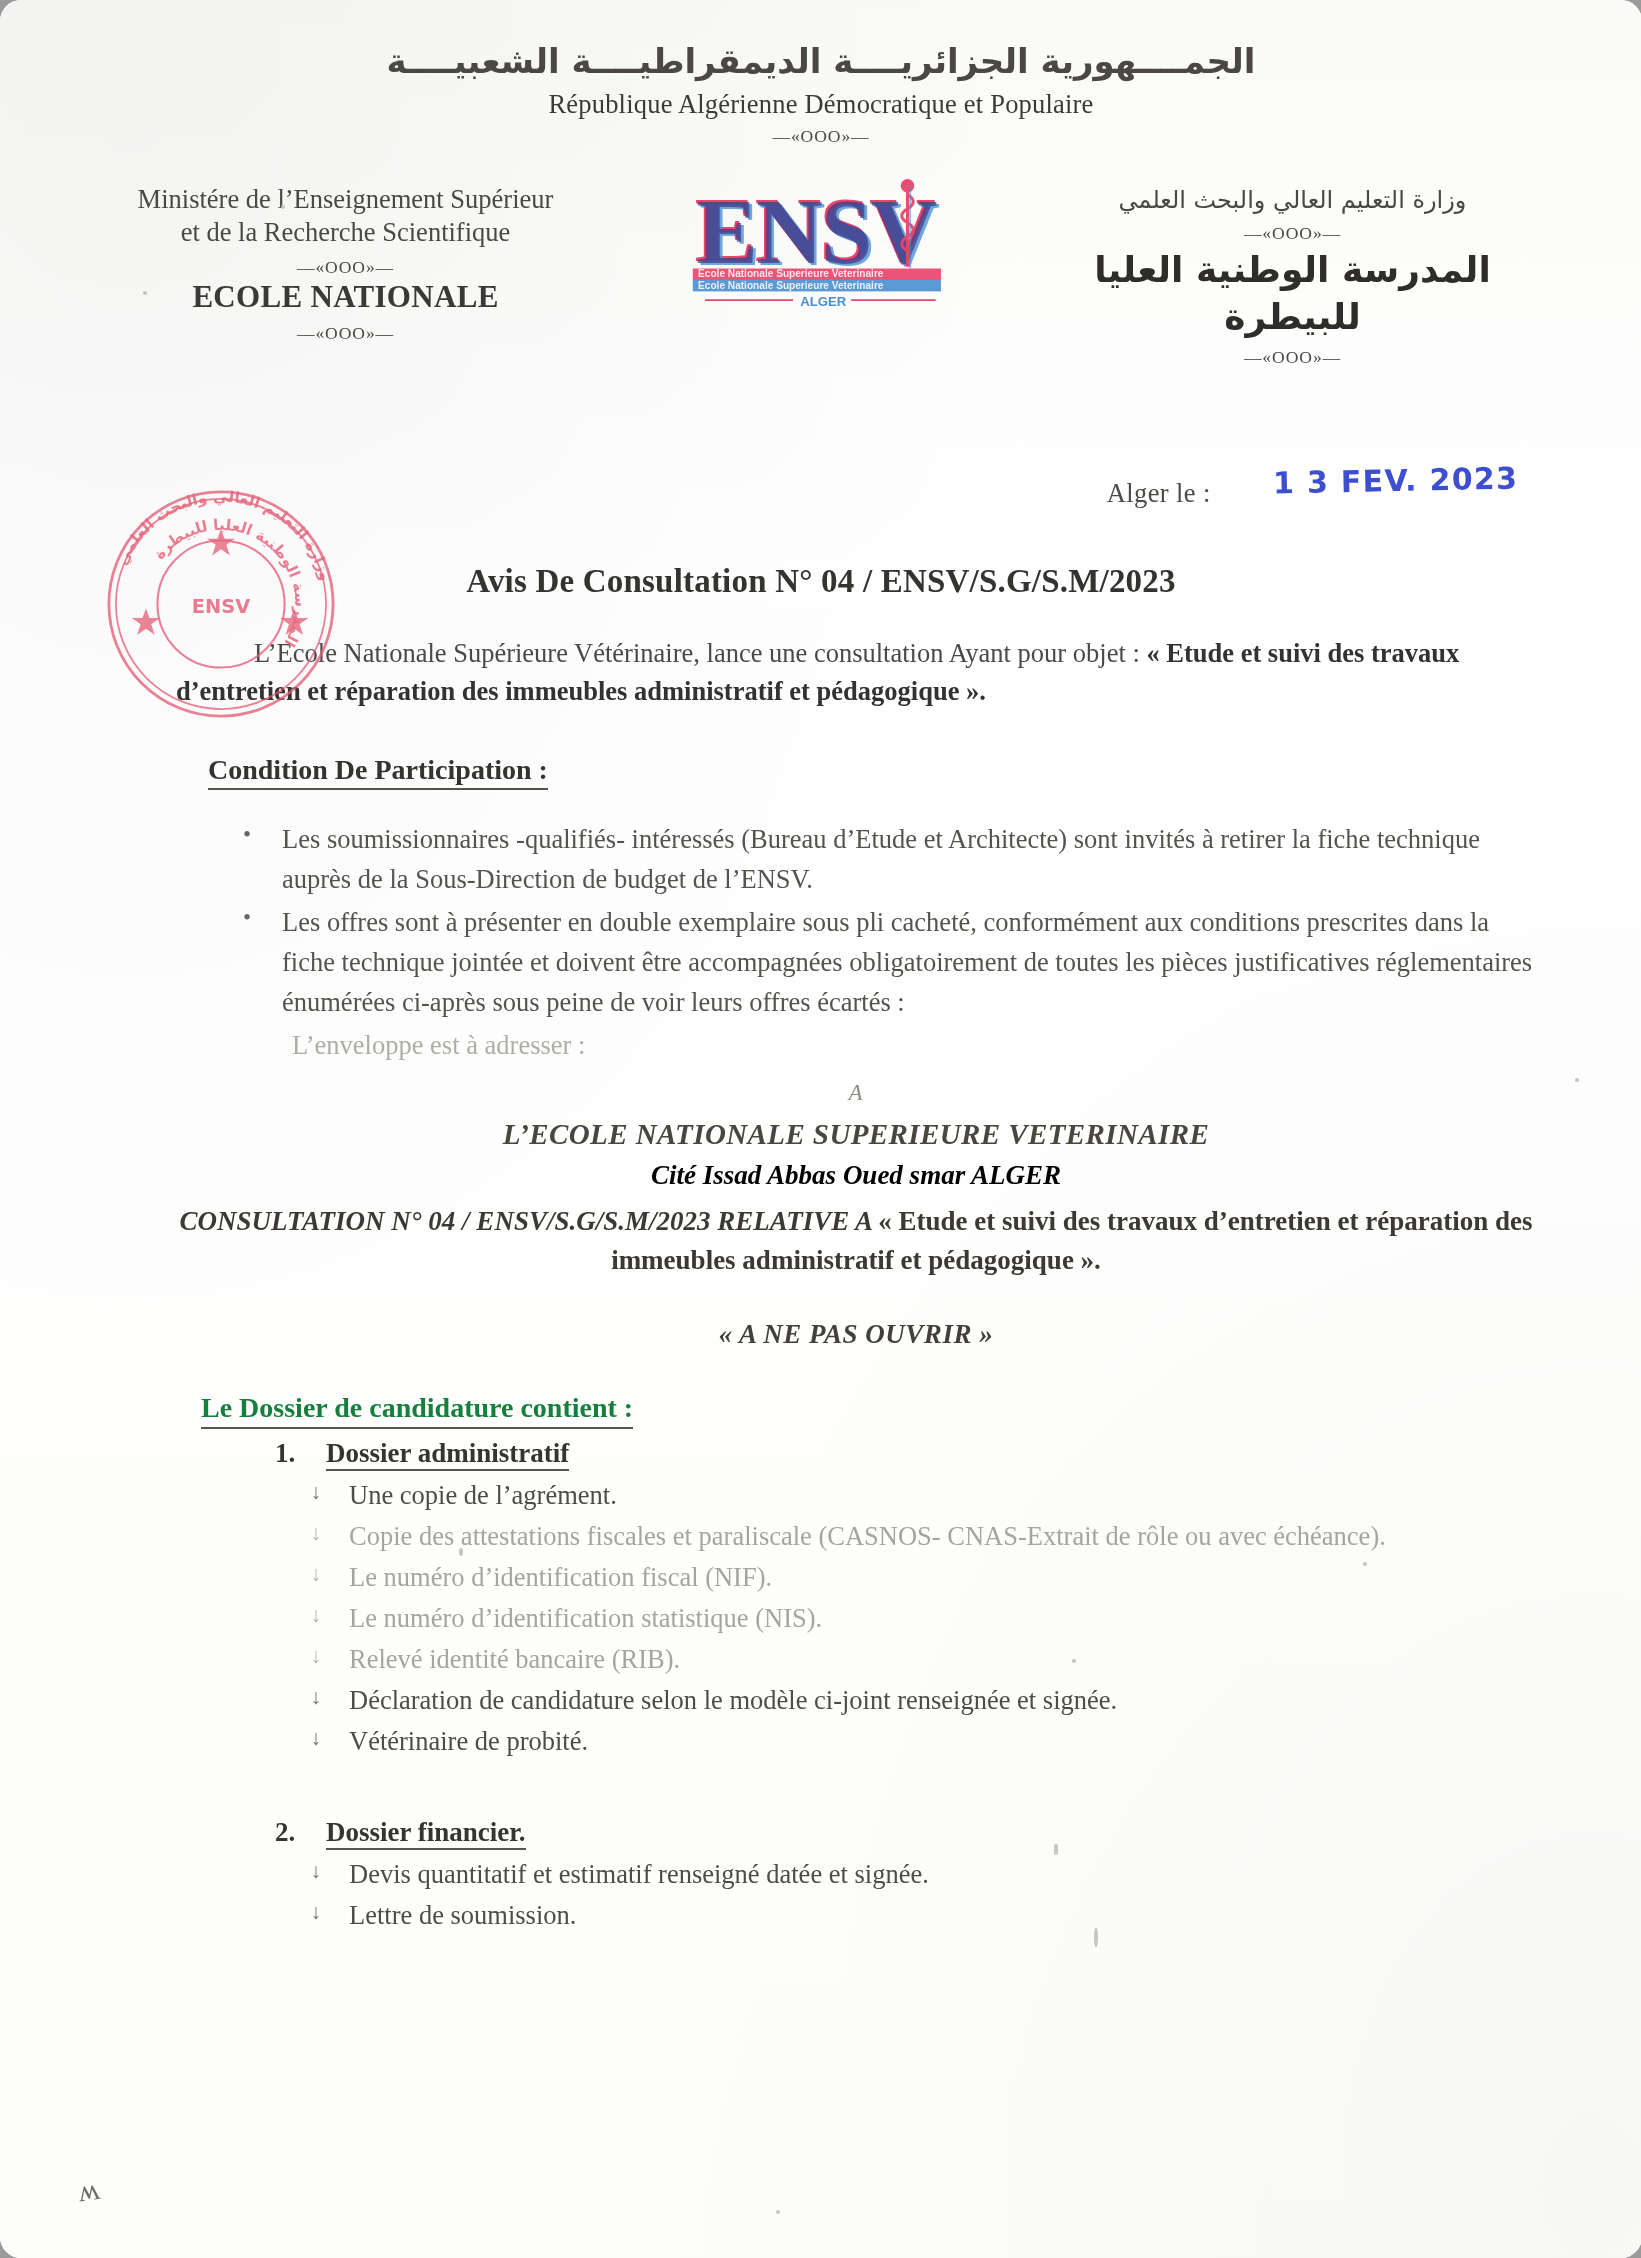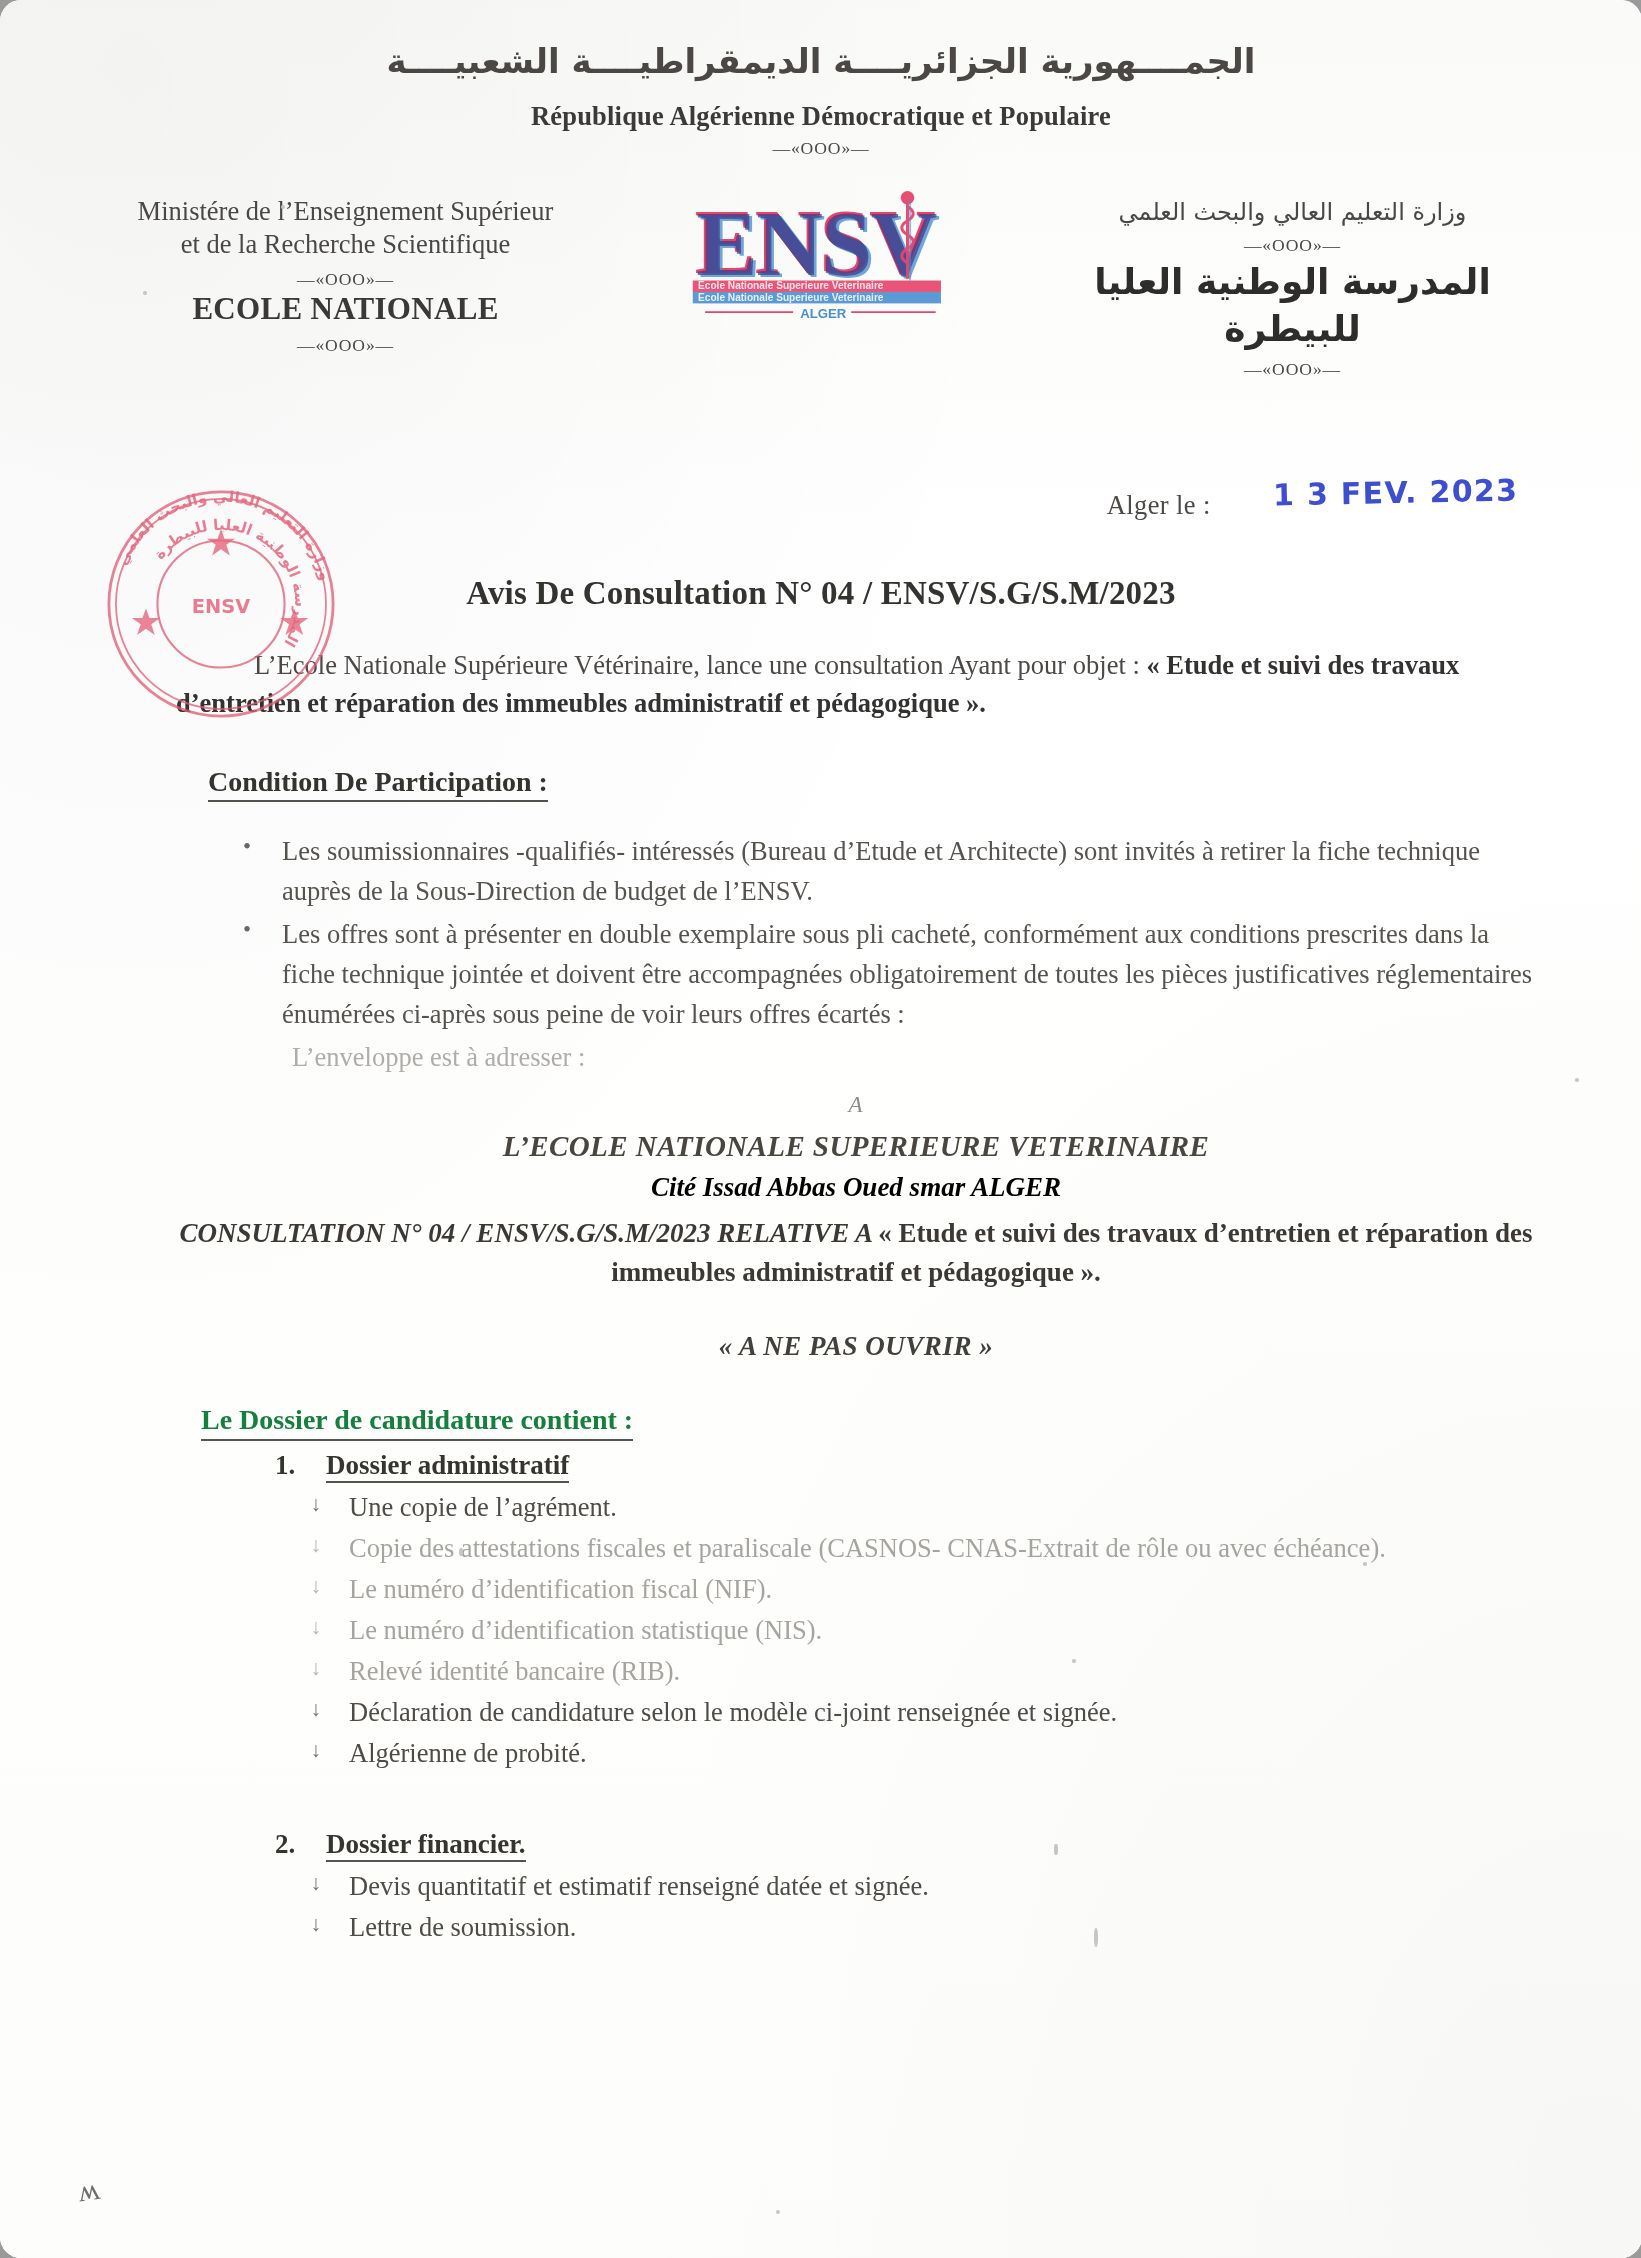--- a/index.html
+++ b/index.html
@@ -42,24 +42,24 @@
     font-family: "DejaVu Sans", "Liberation Sans", sans-serif;
     font-weight: bold;
     font-size: 34px;
     color: #4b4744;
     direction: rtl;
     letter-spacing: 0px;
     line-height: 1.15;
   }
   .fr-republic {
     font-family: "Liberation Serif", serif;
-    font-weight: bold;
+    font-weight: normal;
     font-size: 26.5px;
     color: #3c3a38;
-    margin-top: 20px;
+    margin-top: 8px;
     letter-spacing: 0.2px;
   }
   .sep000 {
     font-family: "Liberation Serif", serif;
     font-size: 17.6px;
     color: #4a4745;
     letter-spacing: 0.9px;
     margin-top: 6.2px;
     white-space: nowrap;
   }
@@ -451,21 +451,21 @@
             <span class="n">1.</span>
             <span class="u">Dossier administratif</span>
           </div>
           <ul class="arrows">
             <li>Une copie de l’agrément.</li>
             <li class="faded">Copie des attestations fiscales et paraliscale (CASNOS- CNAS-Extrait de rôle ou avec échéance).</li>
             <li class="faded">Le numéro d’identification fiscal (NIF).</li>
             <li class="faded">Le numéro d’identification statistique (NIS).</li>
             <li class="faded">Relevé identité bancaire  (RIB).</li>
             <li>Déclaration de candidature selon le modèle ci-joint renseignée et signée.</li>
-            <li>Algérienne de probité.</li>
+            <li>Vétérinaire de probité.</li>
           </ul>
         </li>
 
         <li class="gap-wrap">
           <div class="gap-block"></div>
           <div class="num-title">
             <span class="n">2.</span>
             <span class="u">Dossier financier.</span>
           </div>
           <ul class="arrows">

